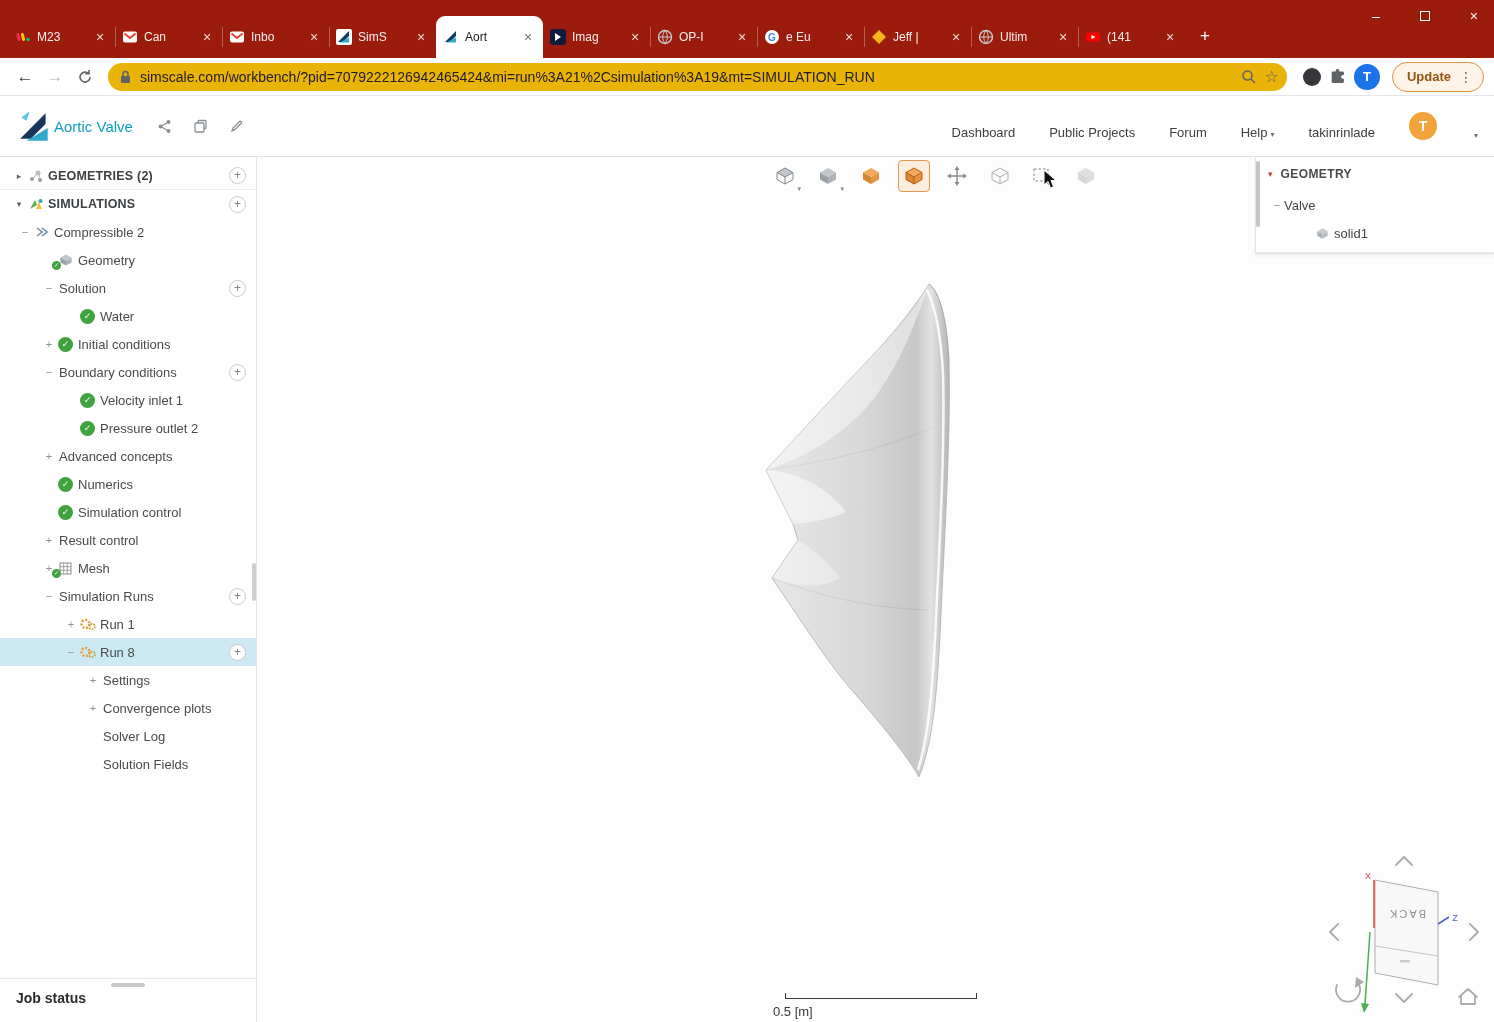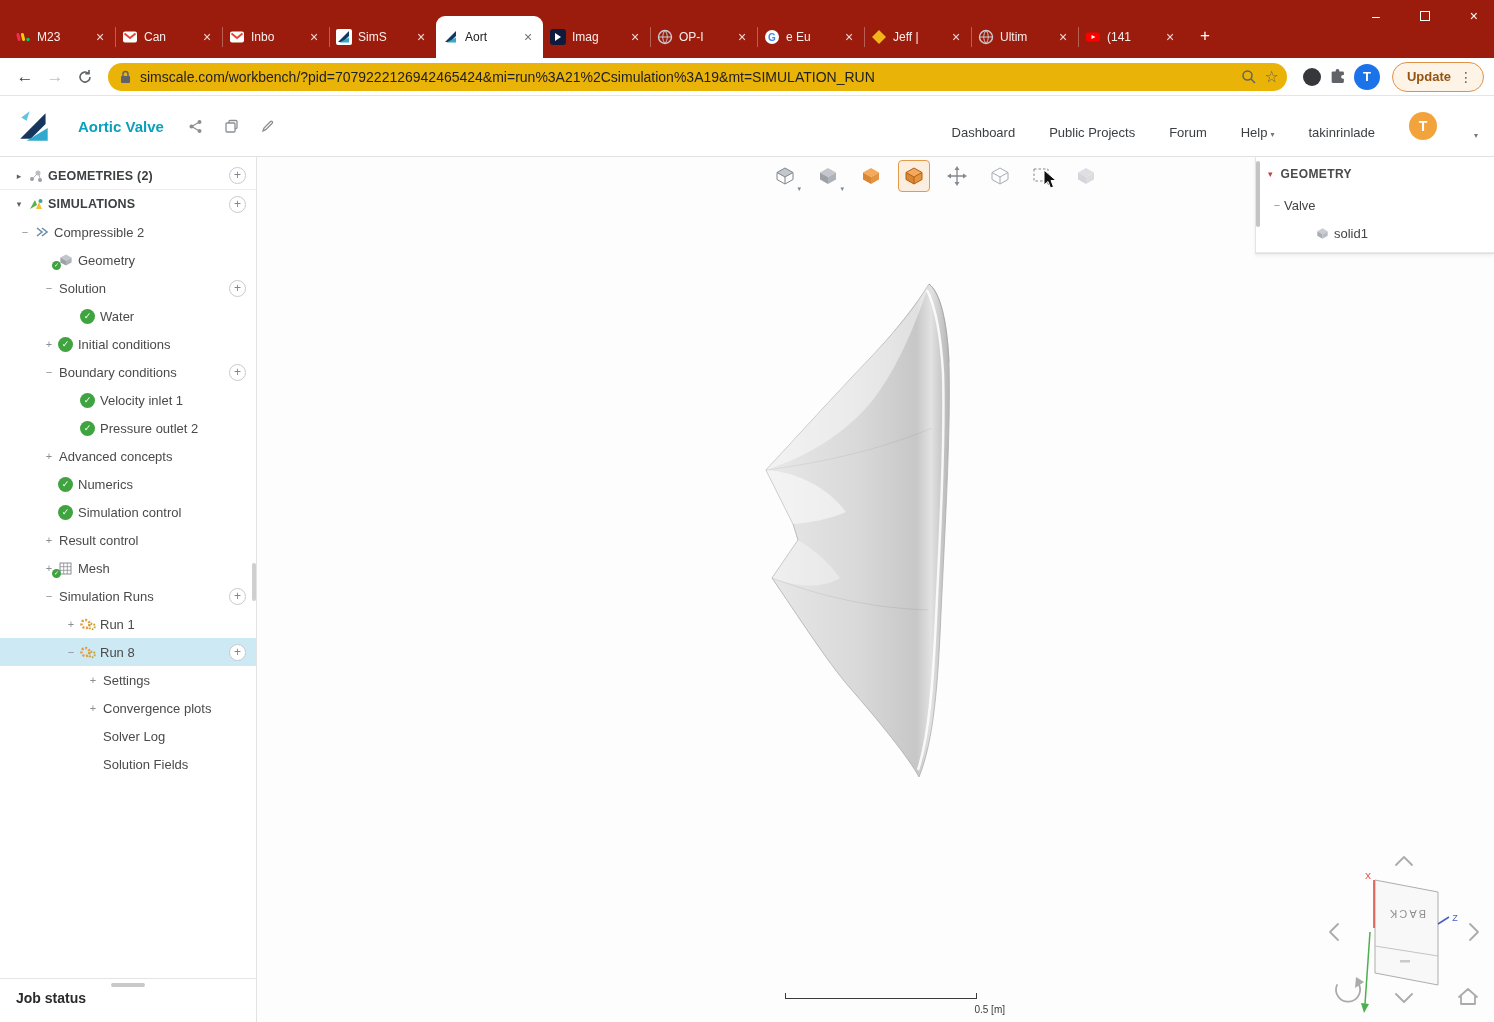--- a/index.html
+++ b/index.html
@@ -33,21 +33,21 @@
   .avatar-sm { width:26px; height:26px; border-radius:50%; background:#1A73E8; color:#fff; font-size:13px; font-weight:bold;
                display:flex; align-items:center; justify-content:center; margin:0 8px; cursor:pointer; }
   .updatepill { height:30px; border:1.5px solid #DE9248; background:#FDF3E7; border-radius:15px; display:flex; align-items:center;
                 gap:8px; padding:0 10px 0 14px; cursor:pointer; margin-left:4px; }
   .updatepill .upd { color:#96520F; font-size:13px; font-weight:bold; }
   .updatepill .dots { color:#5F6368; font-size:14px; }
 
   
   .appheader { height:61px; background:#fff; border-bottom:1px solid #E2E2E2; display:flex; align-items:center; padding:0 16px; }
   .logo { width:38px; height:34px; flex:none; cursor:pointer; }
-  .ptitle { color:#0B9FBD; font-size:15px; font-weight:bold; margin-left:24px; }
+  .ptitle { color:#0B9FBD; font-size:15px; font-weight:normal; margin-left:0; }
   .hicons { display:flex; gap:22px; margin-left:24px; align-items:center; }
   .hicons span { cursor:pointer; display:flex; }
   .hnav { margin-left:auto; display:flex; align-items:flex-end; gap:34px; font-size:13px; color:#3C4043; }
   .hnav .lnk { cursor:pointer; }
   .caret-sm { font-size:8px; color:#777; margin-left:3px; }
   .avatar-or { width:28px; height:28px; border-radius:50%; background:#F2A33C; color:#fff; font-weight:bold; font-size:14px;
                display:flex; align-items:center; justify-content:center; cursor:pointer; }
 
   
   .main { display:flex; height:865px; position:relative; }
@@ -92,21 +92,21 @@
   .rp-valve { padding-left:14px; }
   .rp-solid { padding-left:60px; gap:5px; }
   .rp-div { border-top:1px solid #EAEAEA; margin-top:5px; }
   .rp-entity { height:34px; display:flex; align-items:center; padding-left:8px; font-size:11px; font-weight:bold; color:#8F8F8F;
                letter-spacing:.3px; cursor:pointer; }
   .rp-scroll { position:absolute; left:0; top:4px; width:4px; height:66px; background:#C4C4C4; border-radius:2px; cursor:pointer; }
 
   
   .scalebar { position:absolute; left:528px; top:836px; width:192px; height:6px;
               border-left:1.5px solid #3A3A3A; border-right:1.5px solid #3A3A3A; border-bottom:1.5px solid #3A3A3A; }
-  .scalelabel { position:absolute; left:556px; top:847px; width:192px; text-align:right; font-size:10px; color:#3A3A3A; }
+  .scalelabel { position:absolute; left:516px; top:847px; width:192px; text-align:left; font-size:13px; color:#3A3A3A; }
 
   .model { position:absolute; left:503px; top:121px; cursor:pointer; }
   .gizmo { position:absolute; left:1063px; top:691px; }
   .gz { fill:none; stroke:#ABABAB; stroke-width:1.8; stroke-linecap:round; stroke-linejoin:round; }
   .cursor { position:absolute; left:786px; top:12px; z-index:60; pointer-events:none; }
 </style>
 </head>
 <body>
 
 <div id="app">

